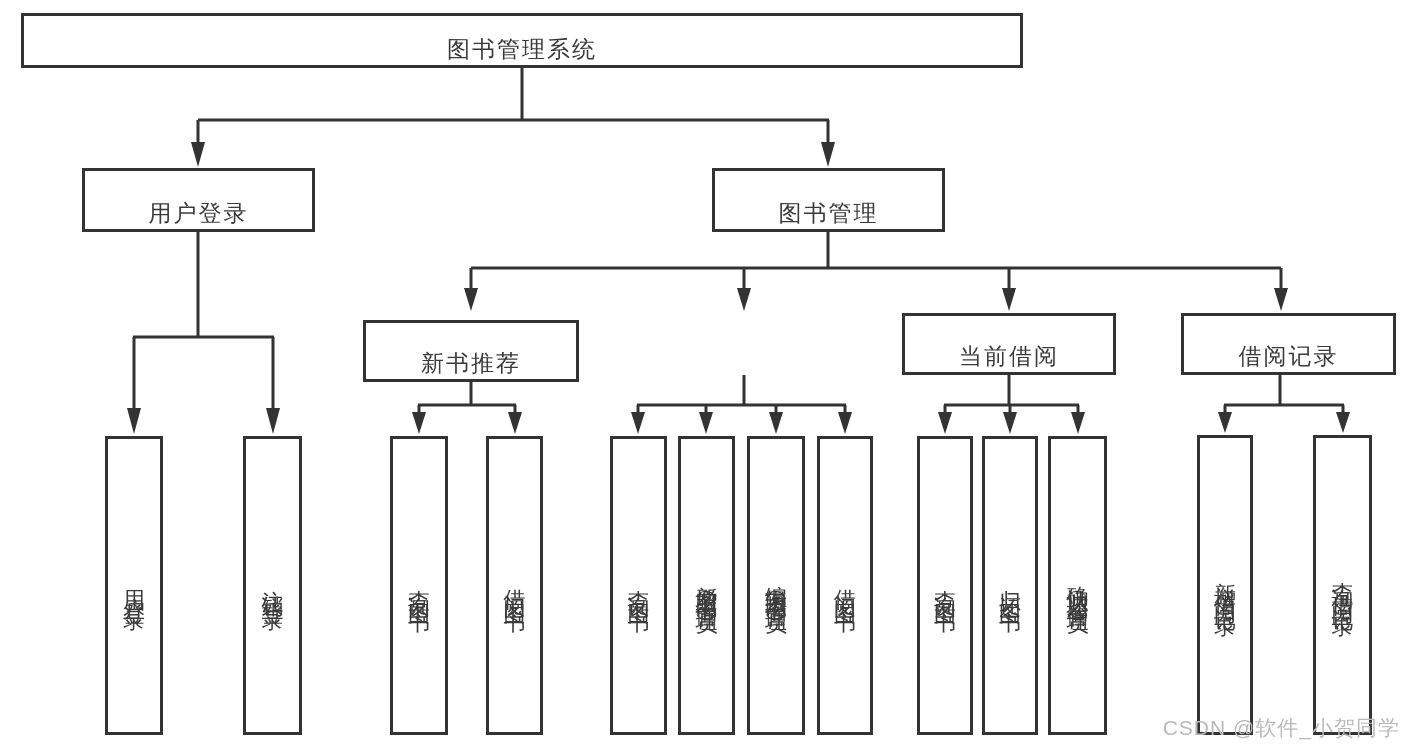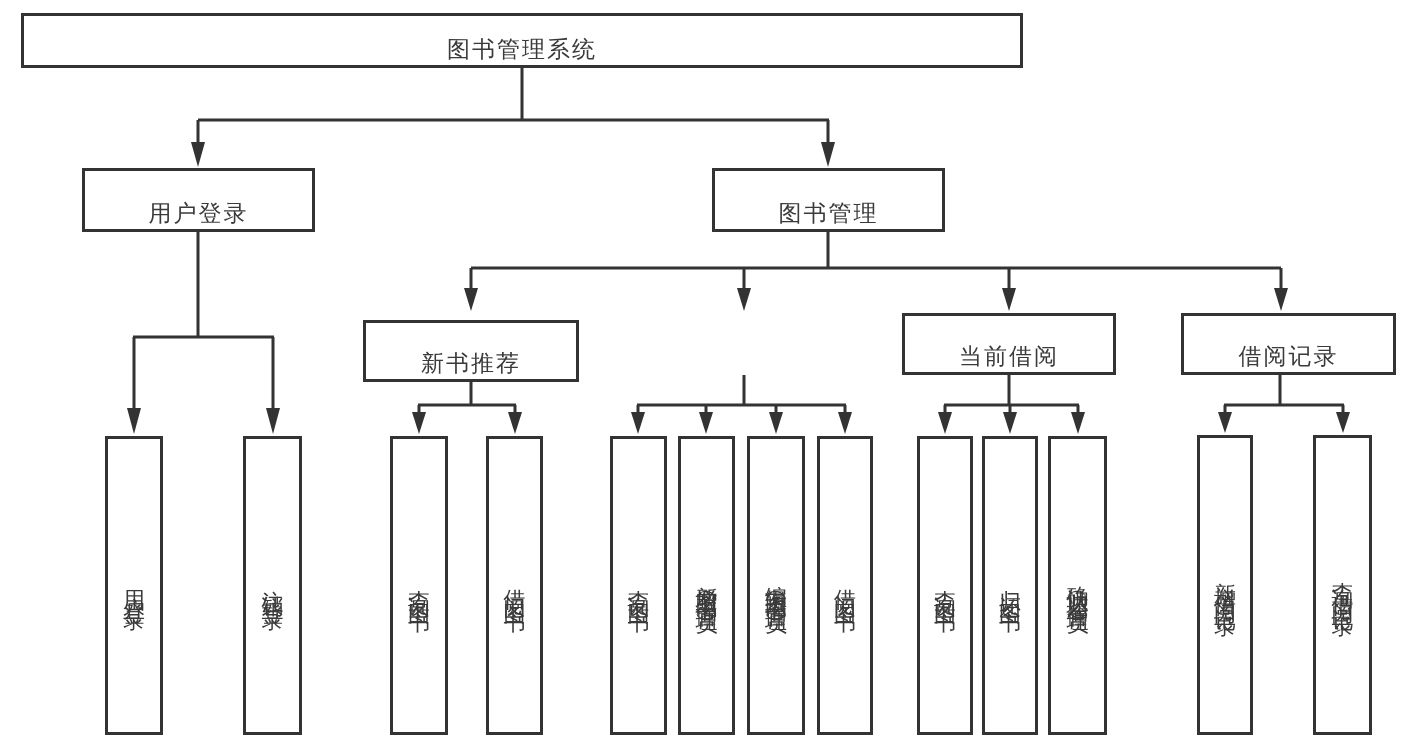--- a/index.html
+++ b/index.html
@@ -161,14 +161,15 @@
     <span class="lbl" style="letter-spacing:4px;">确认归还（管理员）</span>
   </div>
 
   <div class="vbox" style="left:1197px; top:435px; width:56px; height:300px;">
     <span class="lbl">新增借阅记录</span>
   </div>
   <div class="vbox" style="left:1313px; top:435px; width:59px; height:300px;">
     <span class="lbl">查询借阅记录</span>
   </div>
 
+  <div id="watermark">CSDN @软件_小贺同学</div>
 
 </div>
 
 </body></html>

